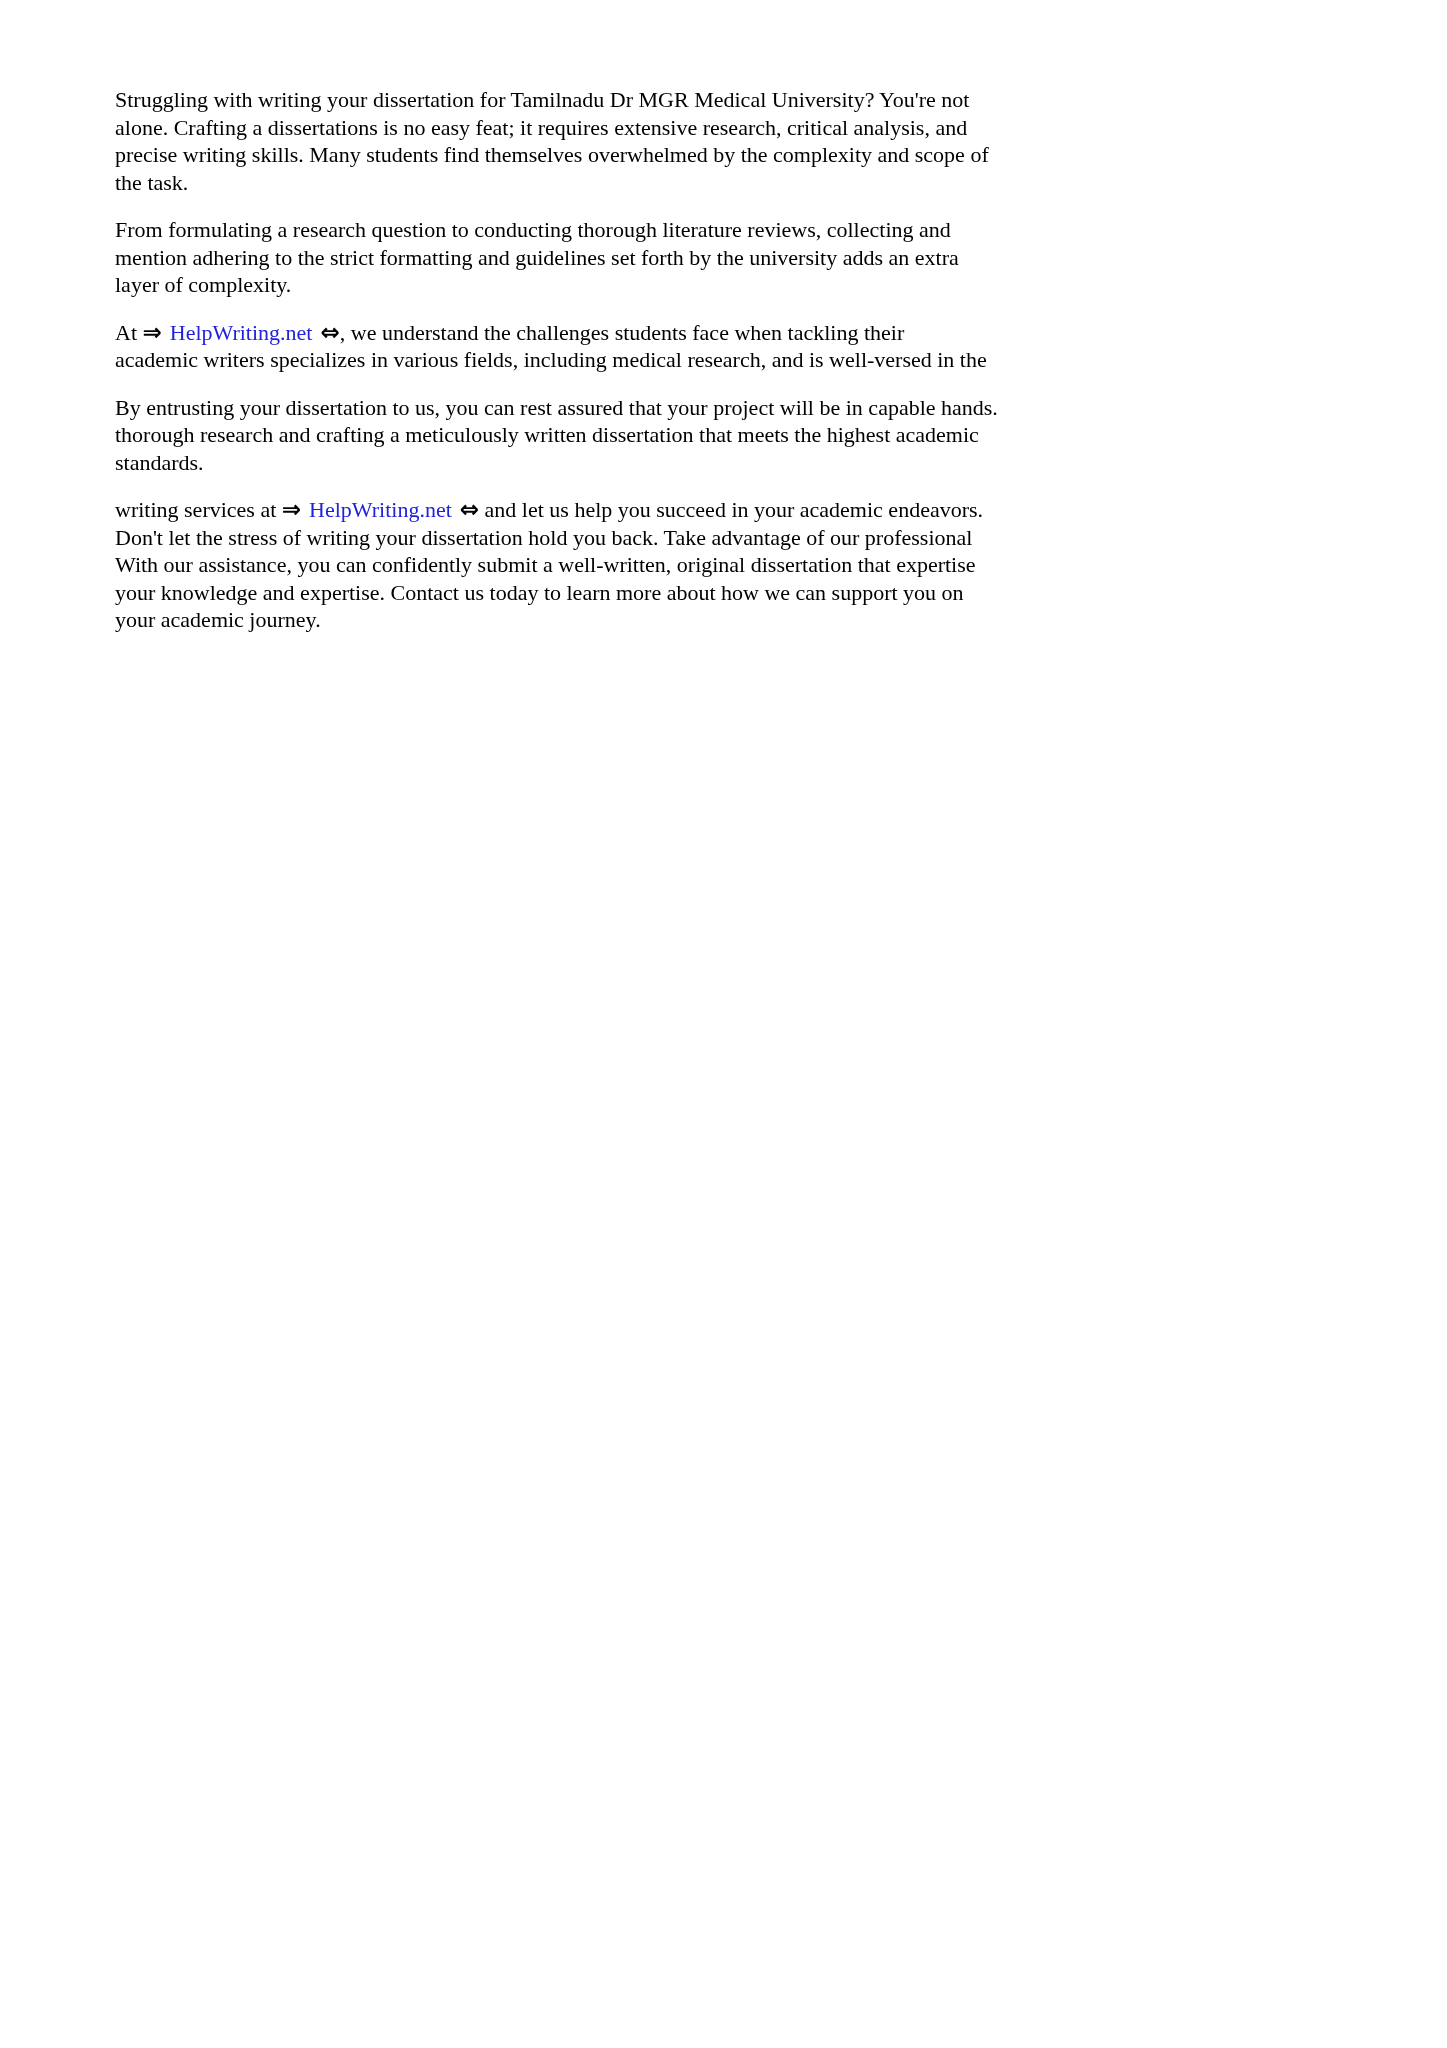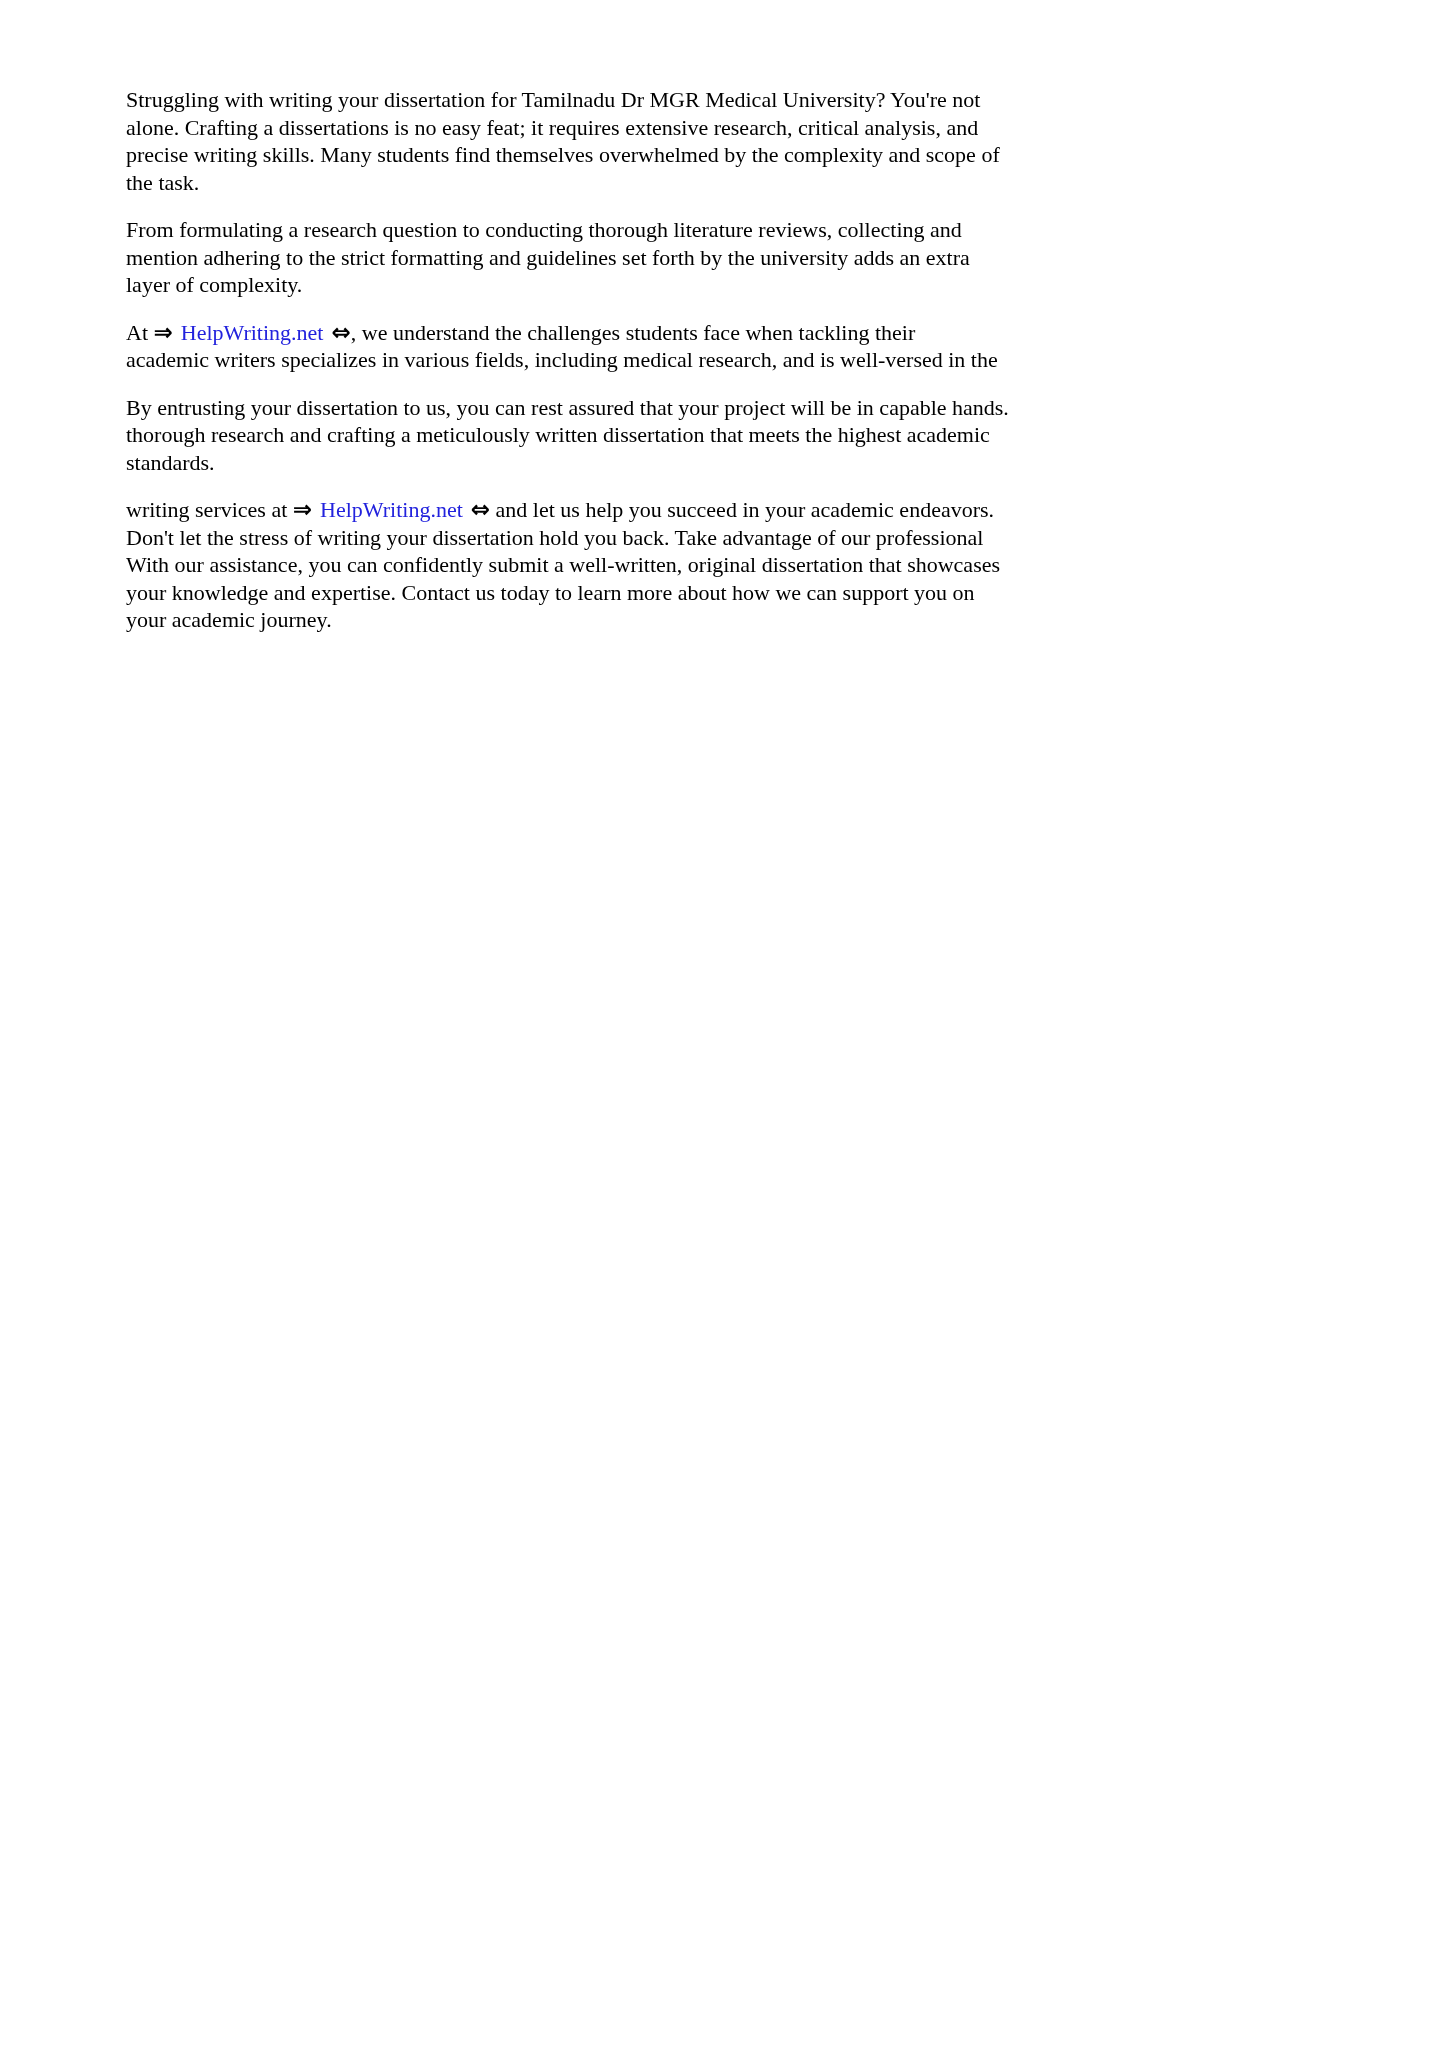--- a/index.html
+++ b/index.html
@@ -10,21 +10,21 @@
   body {
     width: 1447px;
     height: 2048px;
     position: relative;
     font-family: "Liberation Serif", "DejaVu Serif", serif;
     color: #000000;
     overflow: hidden;
   }
   .doc {
     position: absolute;
-    left: 126px;
+    left: 115px;
     top: 86px;
     width: 920px;
   }
   .para {
     font-size: 22px;
     line-height: 27.5px;
     margin: 0 0 20px 0;
     color: #000000;
   }
   .line {
@@ -63,17 +63,17 @@
       <div class="line"><span>academic writers specializes in various fields, including medical research, and is well-versed in the</span></div>
     </div>
     <div class="para">
       <div class="line"><span>By entrusting your dissertation to us, you can rest assured that your project will be in capable hands.</span></div>
       <div class="line"><span>thorough research and crafting a meticulously written dissertation that meets the highest academic</span></div>
       <div class="line"><span>standards.</span></div>
     </div>
     <div class="para">
       <div class="line"><span>writing services at </span><span class="arrow">⇒ </span><a class="link" href="#" style="color: rgb(34, 34, 221);">HelpWriting.net</a><span class="arrow"> ⇔</span><span> and let us help you succeed in your academic endeavors.</span></div>
       <div class="line"><span>Don't let the stress of writing your dissertation hold you back. Take advantage of our professional</span></div>
-      <div class="line"><span>With our assistance, you can confidently submit a well-written, original dissertation that showcases</span></div>
+      <div class="line"><span>With our assistance, you can confidently submit a well-written, original dissertation that expertise</span></div>
       <div class="line"><span>your knowledge and expertise. Contact us today to learn more about how we can support you on</span></div>
       <div class="line"><span>your academic journey.</span></div>
     </div>
   </div>
 
 </body></html>

